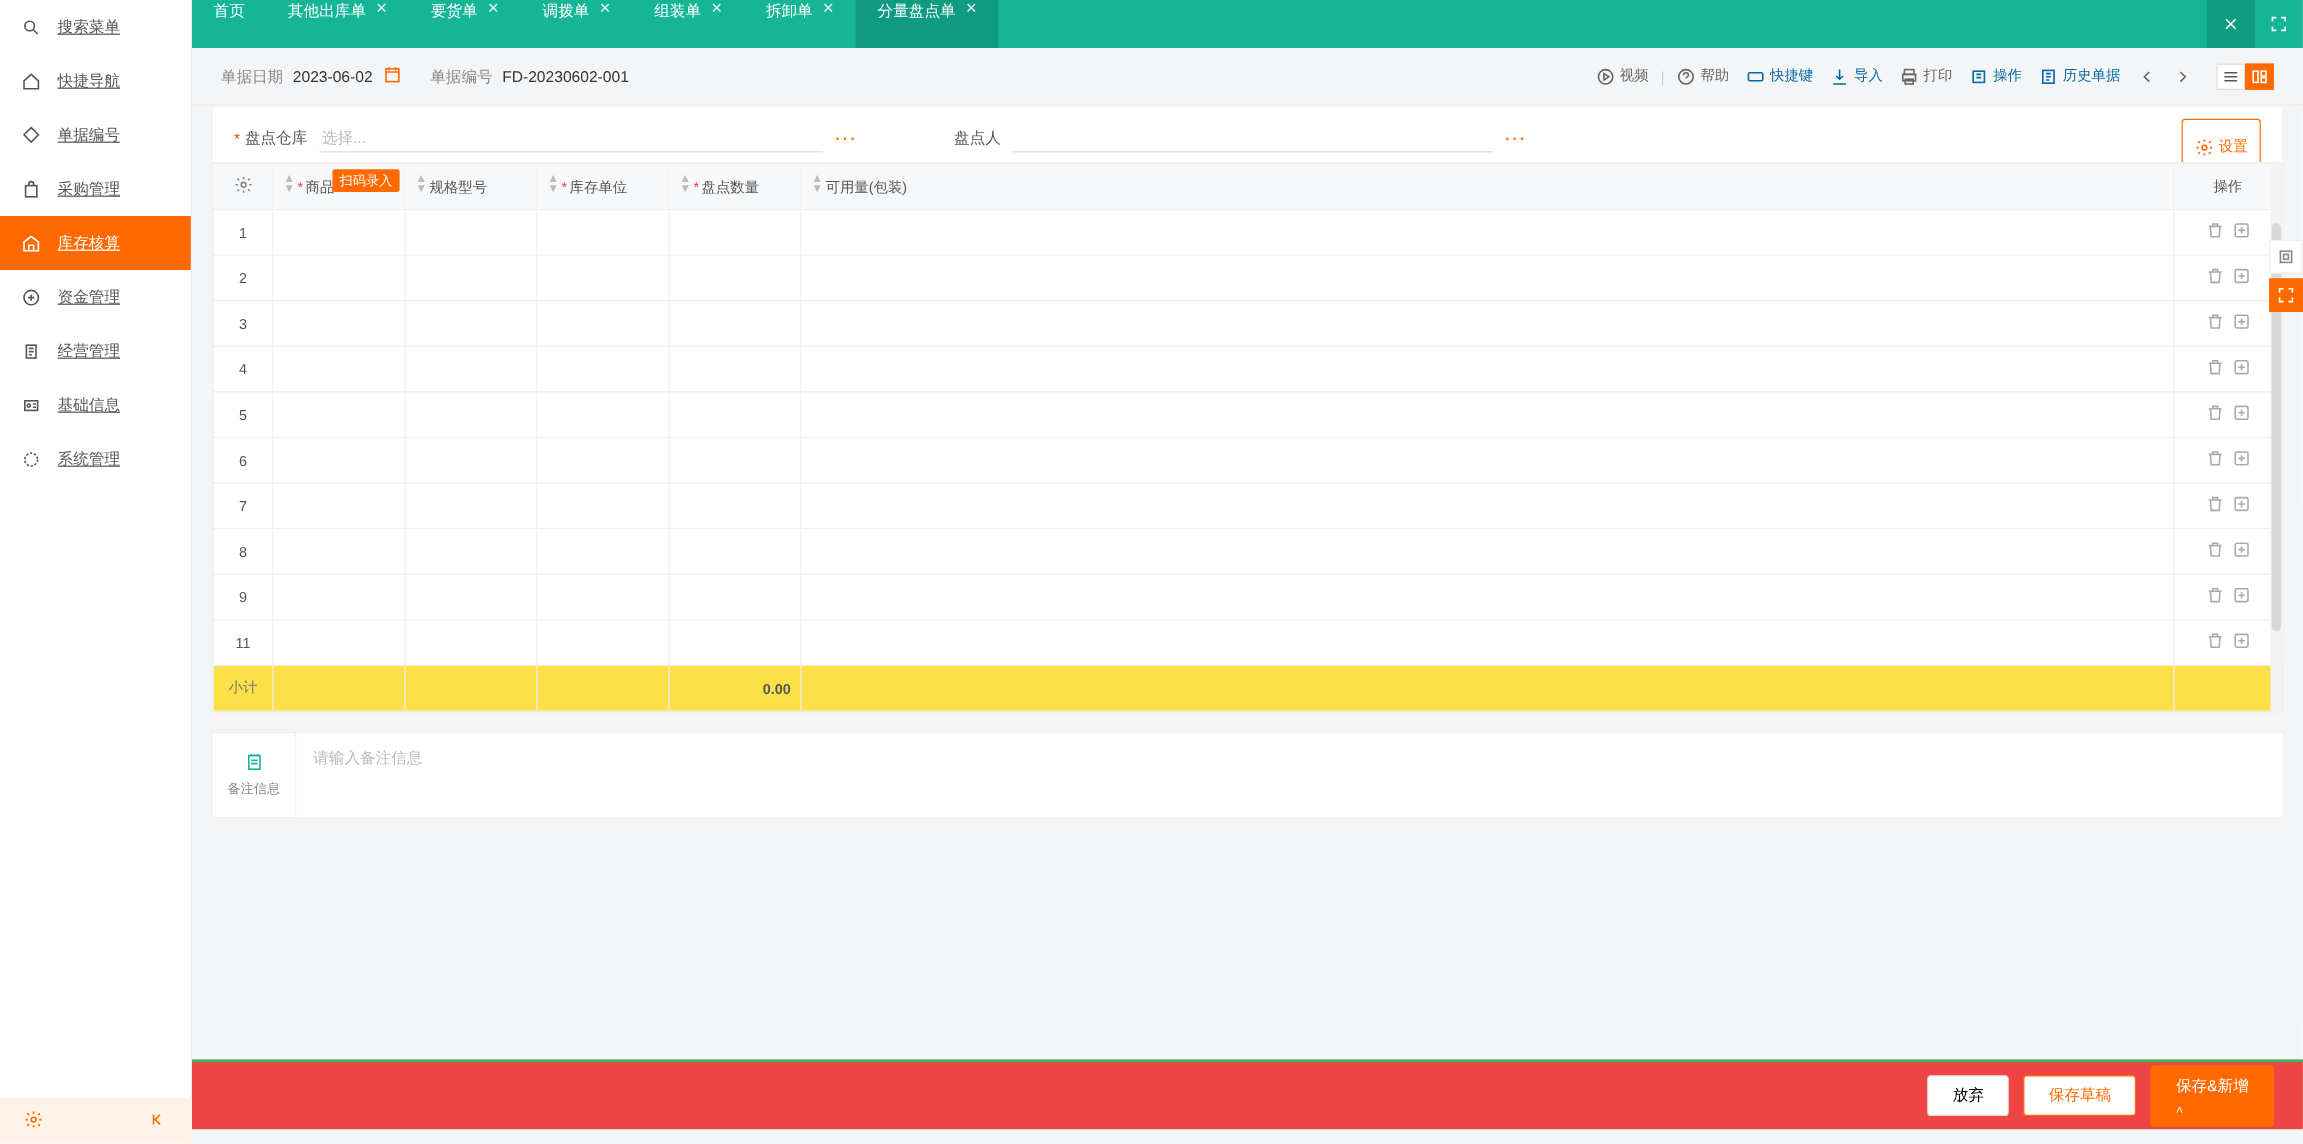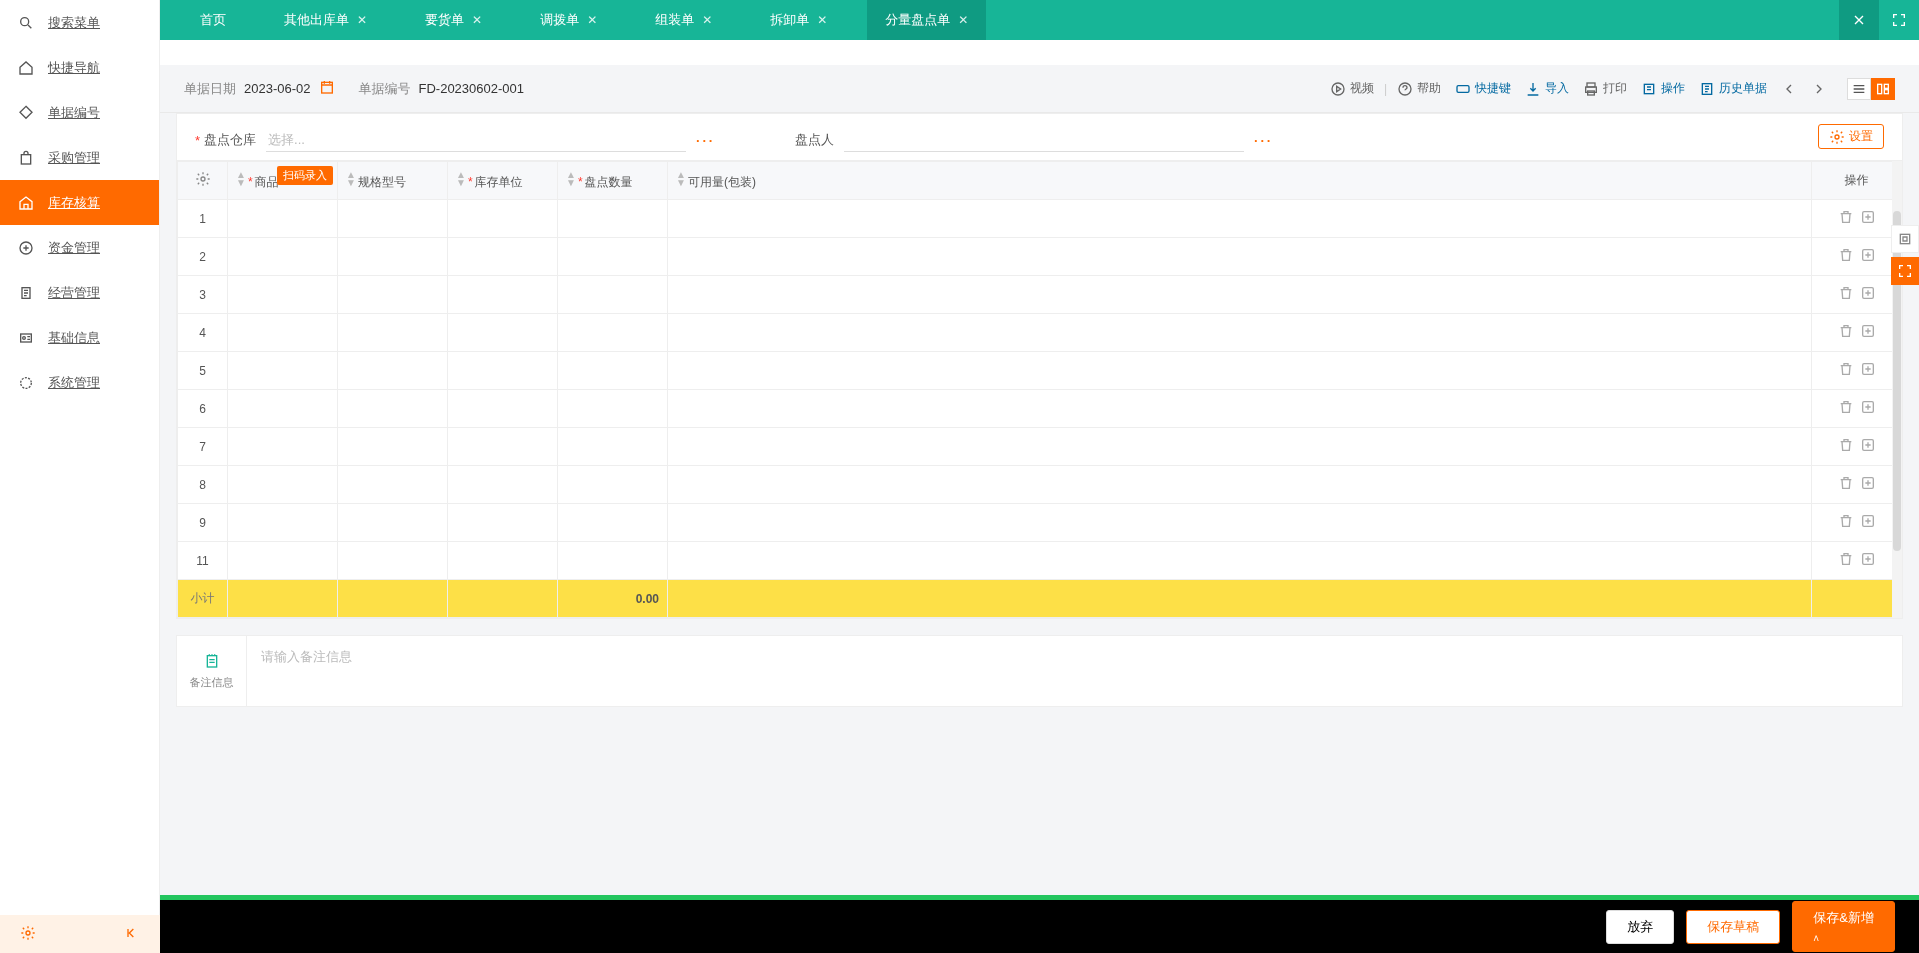--- a/index.html
+++ b/index.html
@@ -8,29 +8,29 @@
 
 .sidebar { position: absolute; left: 0; top: 0; width: 160px; height: 100%; background: #fff; border-right: 1px solid #eee; z-index: 10; }
 .side-item { display: flex; align-items: center; padding: 0 18px; height: 45px; color: #555; cursor: pointer; text-decoration: underline; }
 .side-item.active { background: #ff6a00; color: #fff; }
 .side-item .icn { width: 20px; margin-right: 10px; display: inline-flex; }
 .sidebar-footer { position: absolute; bottom: 0; left: 0; width: 160px; height: 38px; background: #fff2e6; display: flex; align-items: center; justify-content: space-between; padding: 0 20px; color: #ff6a00; }
 .sidebar-footer .icn { width: 16px; }
 
 
 .tabs { position: absolute; left: 160px; right: 0; top: 0; height: 40px; background: #17b597; display: flex; align-items: stretch; color: #fff; }
-.tab { display: flex; align-items: center; padding: 0 18px; font-size: 13px; cursor: pointer; margin-left: 22px; }
+.tab { display: flex; padding: 0 18px; font-size: 13px; cursor: pointer; }
 .tab.active { background: #0f9b82; }
 .tab .close { margin-left: 8px; font-size: 12px; opacity: 0.85; }
 .tabs-right { margin-left: auto; display: flex; align-items: center; }
 .tabs-right .tbtn { width: 40px; height: 40px; display: flex; align-items: center; justify-content: center; cursor: pointer; }
 .tabs-right .tbtn:first-child { background: #0f9b82; }
 
 
-.main { position: absolute; left: 160px; right: 0; top: 40px; bottom: 0; background: #f4f5f7; margin-top: 25px; }
+.main { position: absolute; left: 160px; right: 0; top: 40px; bottom: 0; background: #f4f5f7; }
 
 
 .hdr { height: 48px; background: #f4f5f7; display: flex; align-items: center; padding: 0 24px; font-size: 13px; color: #555; border-bottom: 1px solid #e9e9e9; }
 .hdr .lbl { color: #888; margin-right: 8px; }
 .hdr .val { color: #333; margin-right: 8px; }
 .hdr .cal-icn { color: #ff6a00; margin-right: 24px; }
 .hdr-right { margin-left: auto; display: flex; align-items: center; gap: 6px; font-size: 12px; }
 .hdr-right .tool { display: flex; align-items: center; gap: 4px; color: #666; cursor: pointer; padding: 0 4px; }
 .hdr-right .tool.orange { color: #0369a1; }
 .hdr-right .sep { color: #ccc; }
@@ -39,21 +39,21 @@
 .hdr-right .vt.active { background: #ff6a00; color: #fff; border-color: #ff6a00; }
 
 
 .filters { background: #fff; margin: 0 16px; padding: 14px 18px 8px; display: flex; align-items: center; border: 1px solid #eee; border-bottom: none; position: relative; }
 .fld { display: flex; align-items: center; margin-right: 80px; }
 .fld .star { color: #ff3b30; margin-right: 4px; }
 .fld .flabel { color: #555; margin-right: 10px; }
 .fld input { border: none; border-bottom: 1px solid #ddd; padding: 4px 2px; width: 420px; font-size: 13px; outline: none; }
 .fld input::placeholder { color: #bbb; }
 .fld .more { color: #ff6a00; font-weight: bold; margin-left: 10px; cursor: pointer; letter-spacing: 2px; }
-.settings-btn { position: absolute; right: 18px; top: 10px; border: 1px solid #ff6a00; color: #ff6a00; padding: 3px 10px; border-radius: 3px; font-size: 12px; display: flex; align-items: center; gap: 4px; cursor: pointer; background: #fff; }
+.settings-btn { position: absolute; right: 18px; top: 10px; border: 1px solid #ff6a00; color: #ff6a00; padding: 14px 10px; border-radius: 3px; font-size: 12px; display: flex; align-items: center; gap: 4px; cursor: pointer; background: #fff; }
 
 
 .table-wrap { background: #fff; margin: 0 16px; border: 1px solid #eee; position: relative; }
 .table { width: 100%; border-collapse: collapse; table-layout: fixed; }
 .table th, .table td { border: 1px solid #eee; height: 38px; padding: 0 8px; font-size: 12px; color: #555; text-align: left; }
 .table th { background: #f7f8fa; font-weight: normal; position: relative; }
 .table th .sort { color: #bbb; font-size: 10px; margin-right: 2px; display: inline-block; line-height: 8px; }
 .table th .star { color: #ff3b30; margin-right: 2px; }
 .col-idx { width: 50px; text-align: center !important; }
 .col-op { width: 90px; text-align: center !important; }
@@ -67,21 +67,21 @@
 .table-scroll-indicator .thumb { position: absolute; top: 50px; width: 8px; left: 1px; height: 340px; background: #d8d8d8; border-radius: 4px; }
 
 
 .notes { margin: 16px 16px 0; background: #fff; border: 1px solid #eee; display: flex; }
 .notes .note-icon { width: 70px; display: flex; flex-direction: column; align-items: center; justify-content: center; border-right: 1px solid #eee; color: #888; font-size: 11px; gap: 4px; }
 .notes .note-icon .nicn { color: #17b597; }
 .notes textarea { flex: 1; border: none; resize: none; padding: 12px 14px; font-size: 13px; color: #333; outline: none; height: 70px; font-family: inherit; }
 .notes textarea::placeholder { color: #bbb; }
 
 
-.footer { position: absolute; bottom: 0; left: 0; right: 0; height: 58px; background: #000000; border-top: 5px solid #22c55e; display: flex; align-items: center; justify-content: flex-end; padding: 0 24px; gap: 12px; }
+.footer { position: absolute; bottom: 12px; left: 0; right: 0; height: 58px; background: #ef4444; border-top: 2px solid #22c55e; display: flex; align-items: center; justify-content: flex-end; padding: 0 24px; gap: 12px; }
 .btn { padding: 7px 20px; border-radius: 3px; font-size: 13px; cursor: pointer; border: 1px solid #ddd; background: #fff; }
 .btn.outline-orange { border-color: #ff6a00; color: #ff6a00; }
 .btn.solid-orange { background: #ff6a00; border-color: #ff6a00; color: #fff; display: flex; align-items: flex-start; gap: 6px; flex-direction: column; }
 .btn .caret { font-size: 10px; }
 
 
 .edge-tools { position: absolute; right: 0; top: 160px; display: flex; flex-direction: column; }
 .edge-tools .et { width: 28px; height: 28px; background: #fff; border: 1px solid #eee; display: flex; align-items: center; justify-content: center; margin-bottom: 4px; color: #888; cursor: pointer; }
 .edge-tools .et.active { background: #ff6a00; color: #fff; border-color: #ff6a00; }
 

